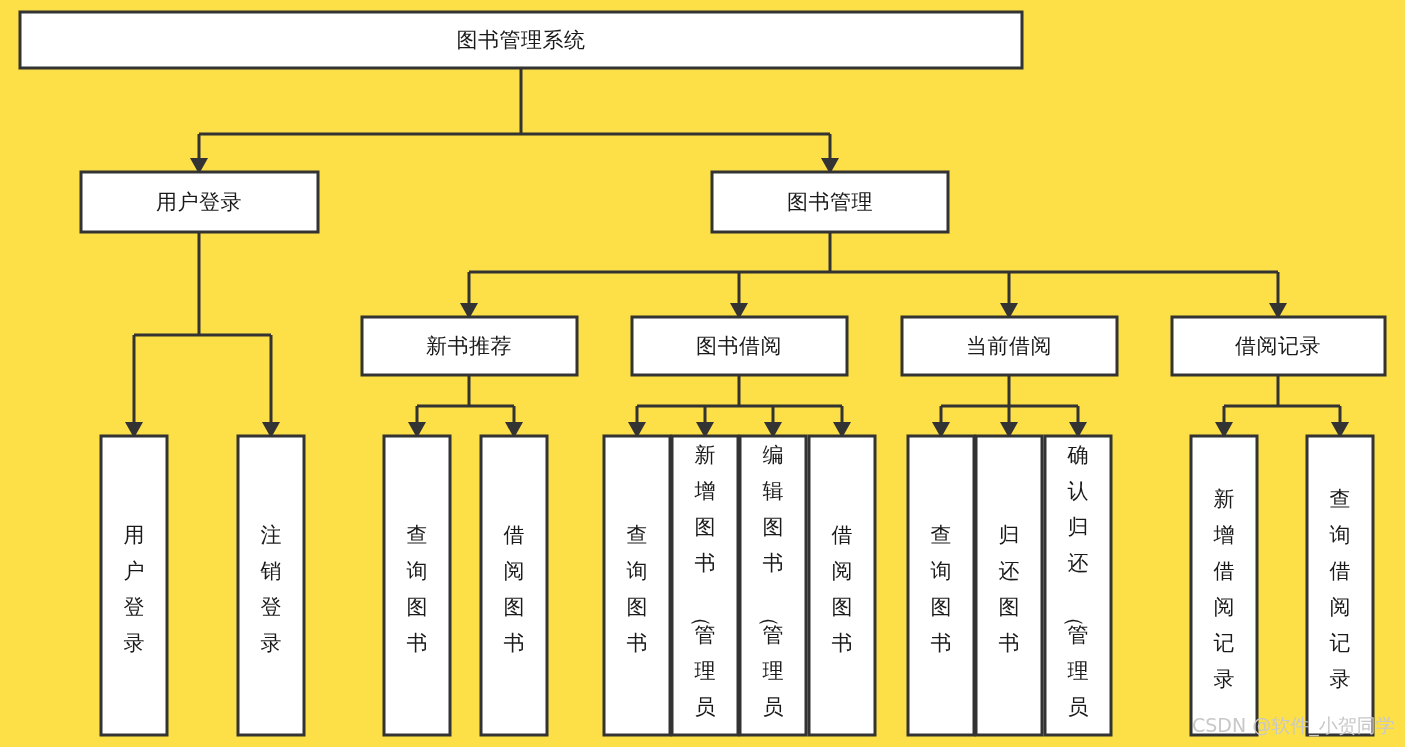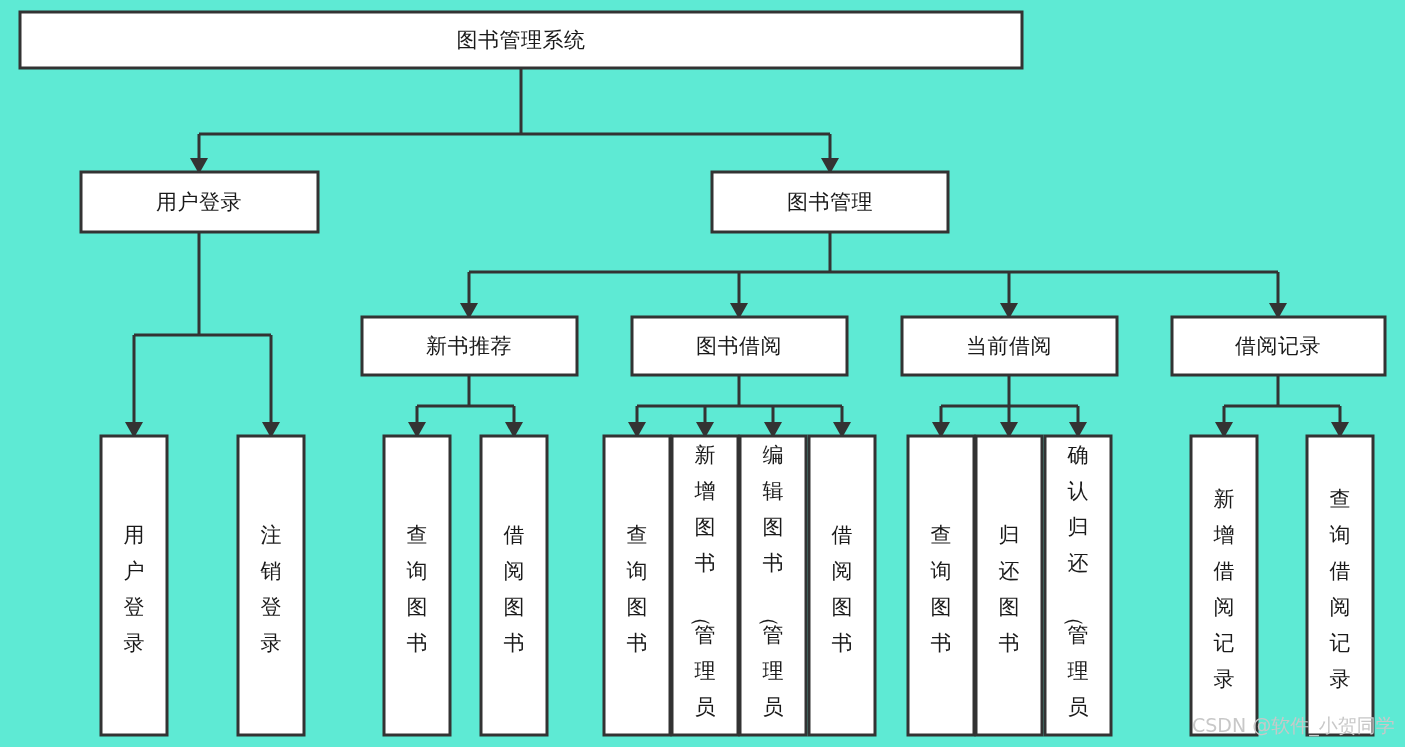--- a/index.html
+++ b/index.html
@@ -11,21 +11,21 @@
   body {
     width: 1405px;
     height: 747px;
     font-family: "DejaVu Sans", "Liberation Sans", sans-serif;
     overflow: hidden;
   }
   #diagram-root {
     position: relative;
     width: 1405px;
     height: 747px;
-    background: #5eead4;
+    background: #fde047;
   }
   svg.diagram-canvas {
     position: absolute;
     top: 0;
     left: 0;
     width: 1405px;
     height: 747px;
   }
   .node-rect {
     fill: #ffffff;

